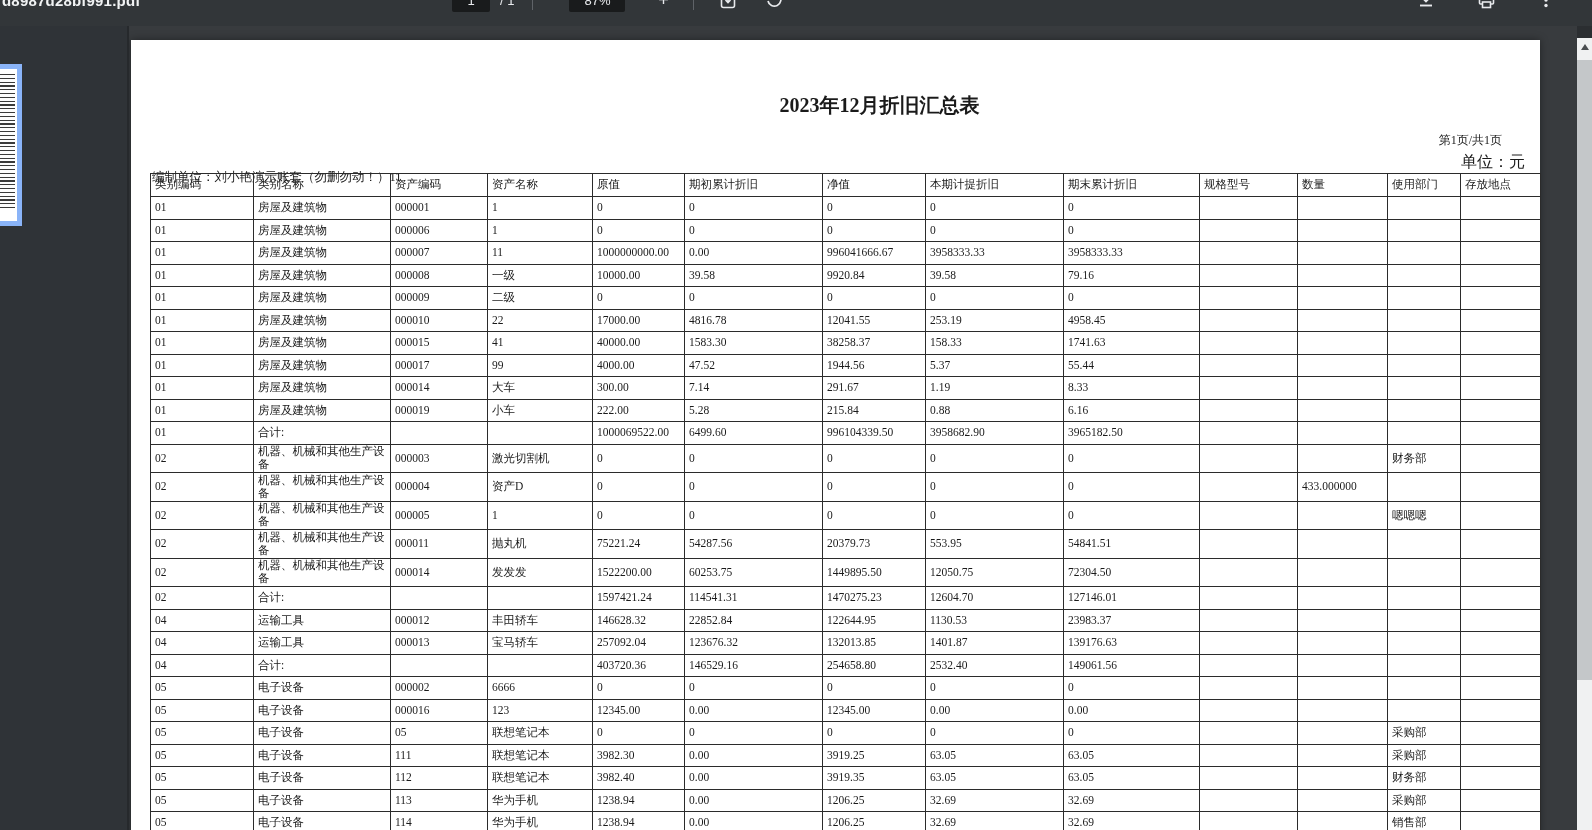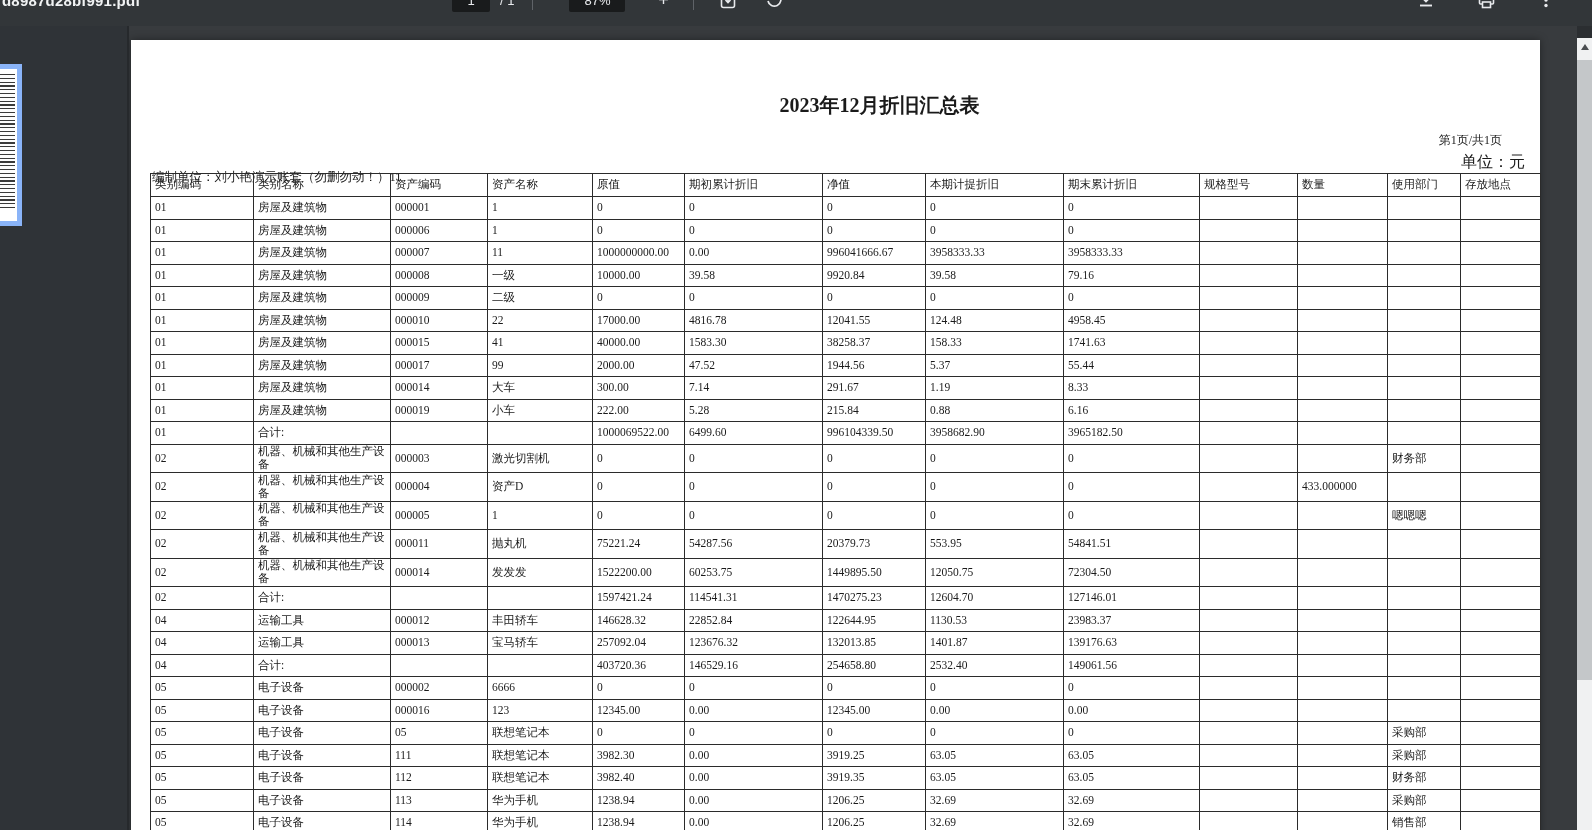--- a/index.html
+++ b/index.html
@@ -226,21 +226,21 @@
           <td></td>
         </tr>
         <tr>
           <td>01</td>
           <td>房屋及建筑物</td>
           <td>000010</td>
           <td>22</td>
           <td>17000.00</td>
           <td>4816.78</td>
           <td>12041.55</td>
-          <td>124.48</td>
+          <td>253.19</td>
           <td>4958.45</td>
           <td></td>
           <td></td>
           <td></td>
           <td></td>
         </tr>
         <tr>
           <td>01</td>
           <td>房屋及建筑物</td>
           <td>000015</td>
@@ -253,21 +253,21 @@
           <td></td>
           <td></td>
           <td></td>
           <td></td>
         </tr>
         <tr>
           <td>01</td>
           <td>房屋及建筑物</td>
           <td>000017</td>
           <td>99</td>
-          <td>2000.00</td>
+          <td>4000.00</td>
           <td>47.52</td>
           <td>1944.56</td>
           <td>5.37</td>
           <td>55.44</td>
           <td></td>
           <td></td>
           <td></td>
           <td></td>
         </tr>
         <tr>

